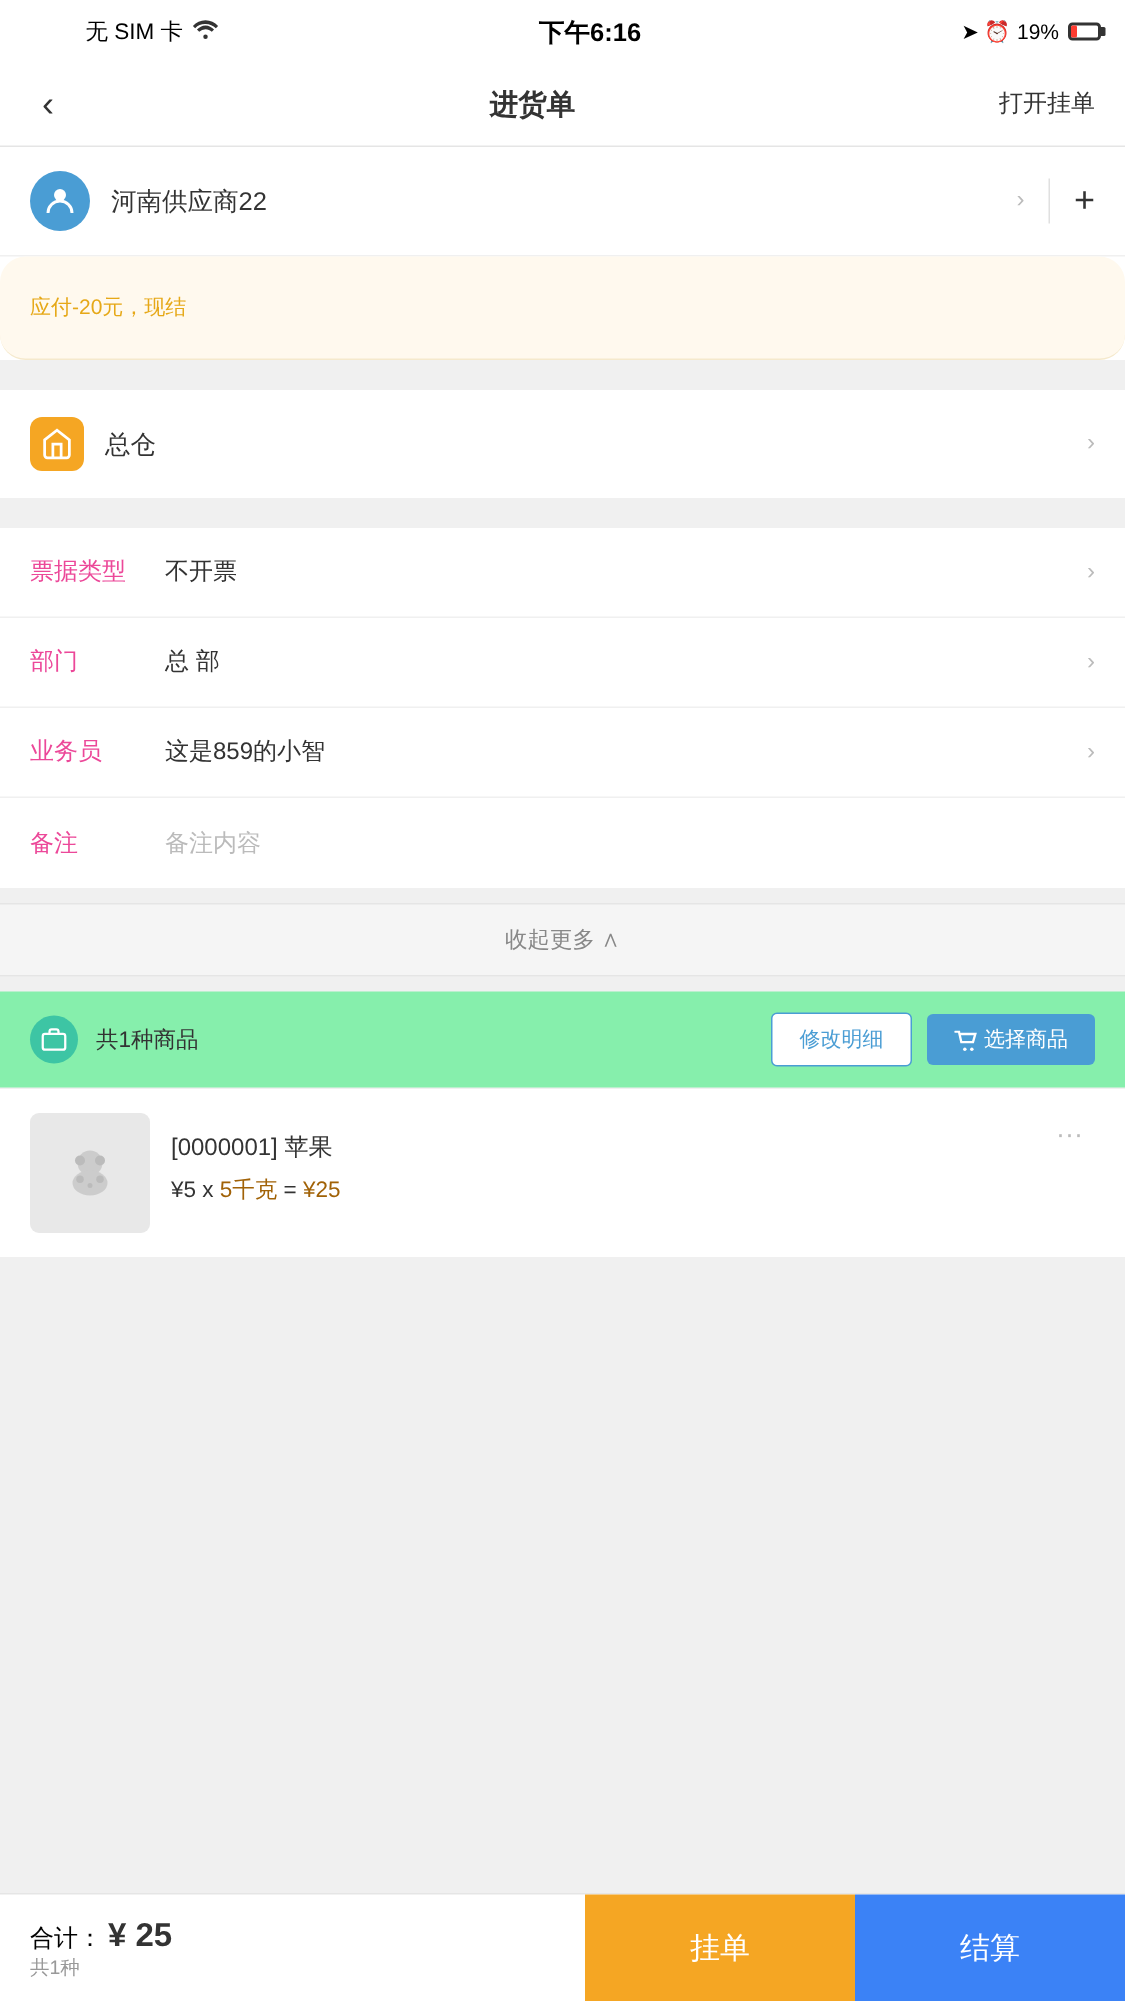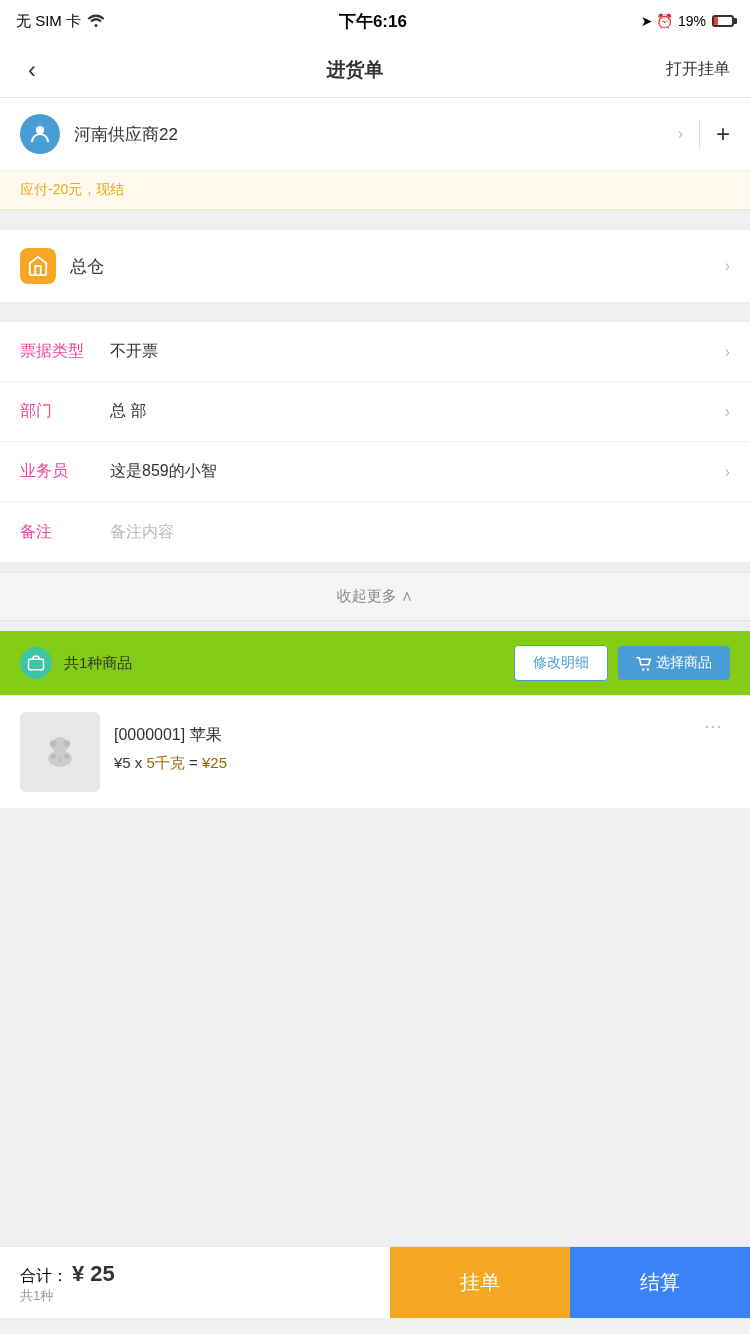--- a/index.html
+++ b/index.html
@@ -17,21 +17,21 @@
     .status-bar {
       background: #fff;
       height: 42px;
       display: flex;
       align-items: center;
       justify-content: space-between;
       padding: 0 16px;
       font-size: 15px;
       font-weight: 500;
     }
-    .status-left { display: flex; align-items: center; gap: 6px; }
+    .status-left { display: flex; align-items: center; gap: 6px; margin-left: 41px; }
     .status-center { font-size: 17px; font-weight: 600; }
     .status-right { display: flex; align-items: center; gap: 4px; font-size: 14px; }
     .battery-icon {
       display: inline-flex; align-items: center;
       border: 2px solid #333; border-radius: 3px; width: 22px; height: 12px;
       position: relative; margin-left: 2px;
     }
     .battery-fill {
       background: #ff3b30; height: 100%; width: 20%;
       border-radius: 1px;
@@ -112,24 +112,25 @@
     .plus-btn {
       color: #333;
       font-size: 24px;
       font-weight: 300;
       cursor: pointer;
     }
 
     
     .alert-banner {
       background: #fff9ee;
-      padding: 10px 20px;
+      padding: 25px 20px;
       font-size: 14px;
       color: #e6a817;
       border-bottom: 1px solid #f5e9cc;
+      border-radius: 17px;
     }
 
     
     .warehouse-row {
       display: flex;
       align-items: center;
       padding: 18px 20px;
     }
     .warehouse-icon {
       width: 36px; height: 36px;
@@ -190,21 +191,21 @@
       font-size: 15px;
       color: #888;
       cursor: pointer;
       margin-bottom: 10px;
       border-top: 1px solid #e5e5e5;
       border-bottom: 1px solid #e5e5e5;
     }
 
     
     .product-header {
-      background: #84cc16;
+      background: #86efac;
       display: flex;
       align-items: center;
       padding: 14px 20px;
       border-bottom: 1px solid #f0f0f0;
     }
     .product-count-icon {
       width: 32px; height: 32px;
       background: #3dc5a4;
       border-radius: 50%;
       display: flex; align-items: center; justify-content: center;
@@ -275,21 +276,21 @@
     .product-more {
       color: #bbb;
       font-size: 18px;
       cursor: pointer;
       padding: 4px 8px;
     }
 
     
     .bottom-bar {
       position: fixed;
-      bottom: 16px;
+      bottom: 0;
       left: 0;
       width: 750px;
       height: 72px;
       display: flex;
       align-items: stretch;
       background: #fff;
       border-top: 1px solid #e5e5e5;
     }
     .total-section {
       flex: 1;

